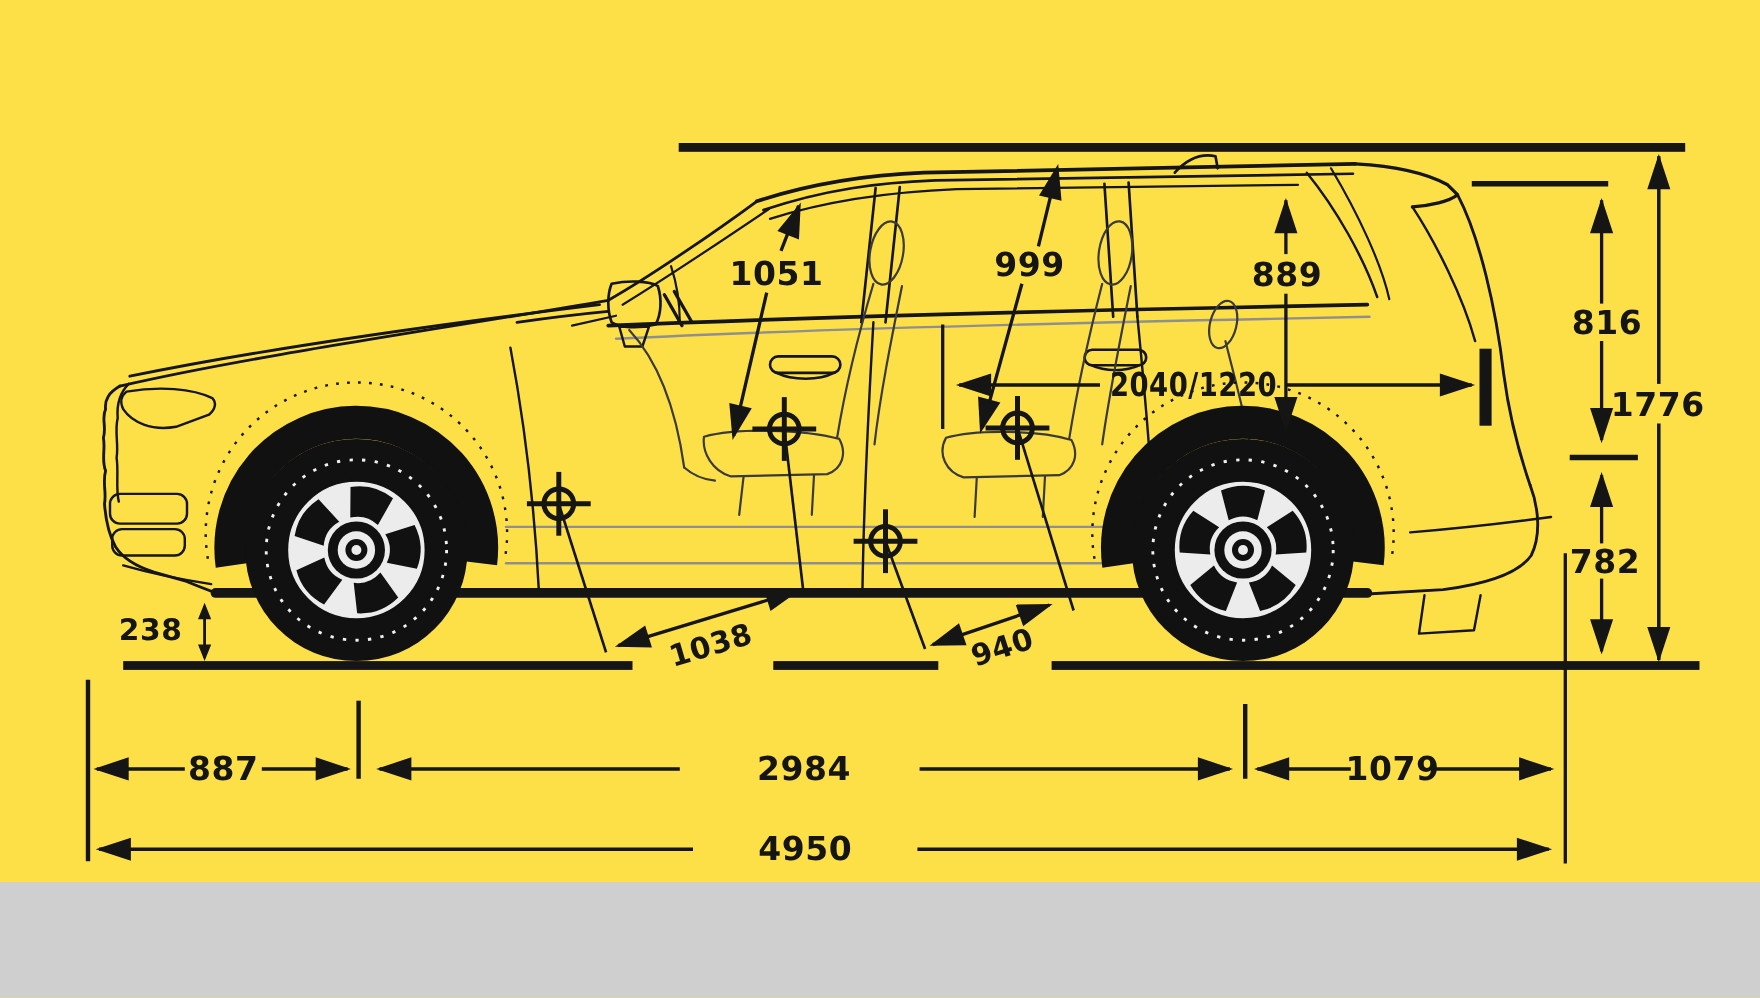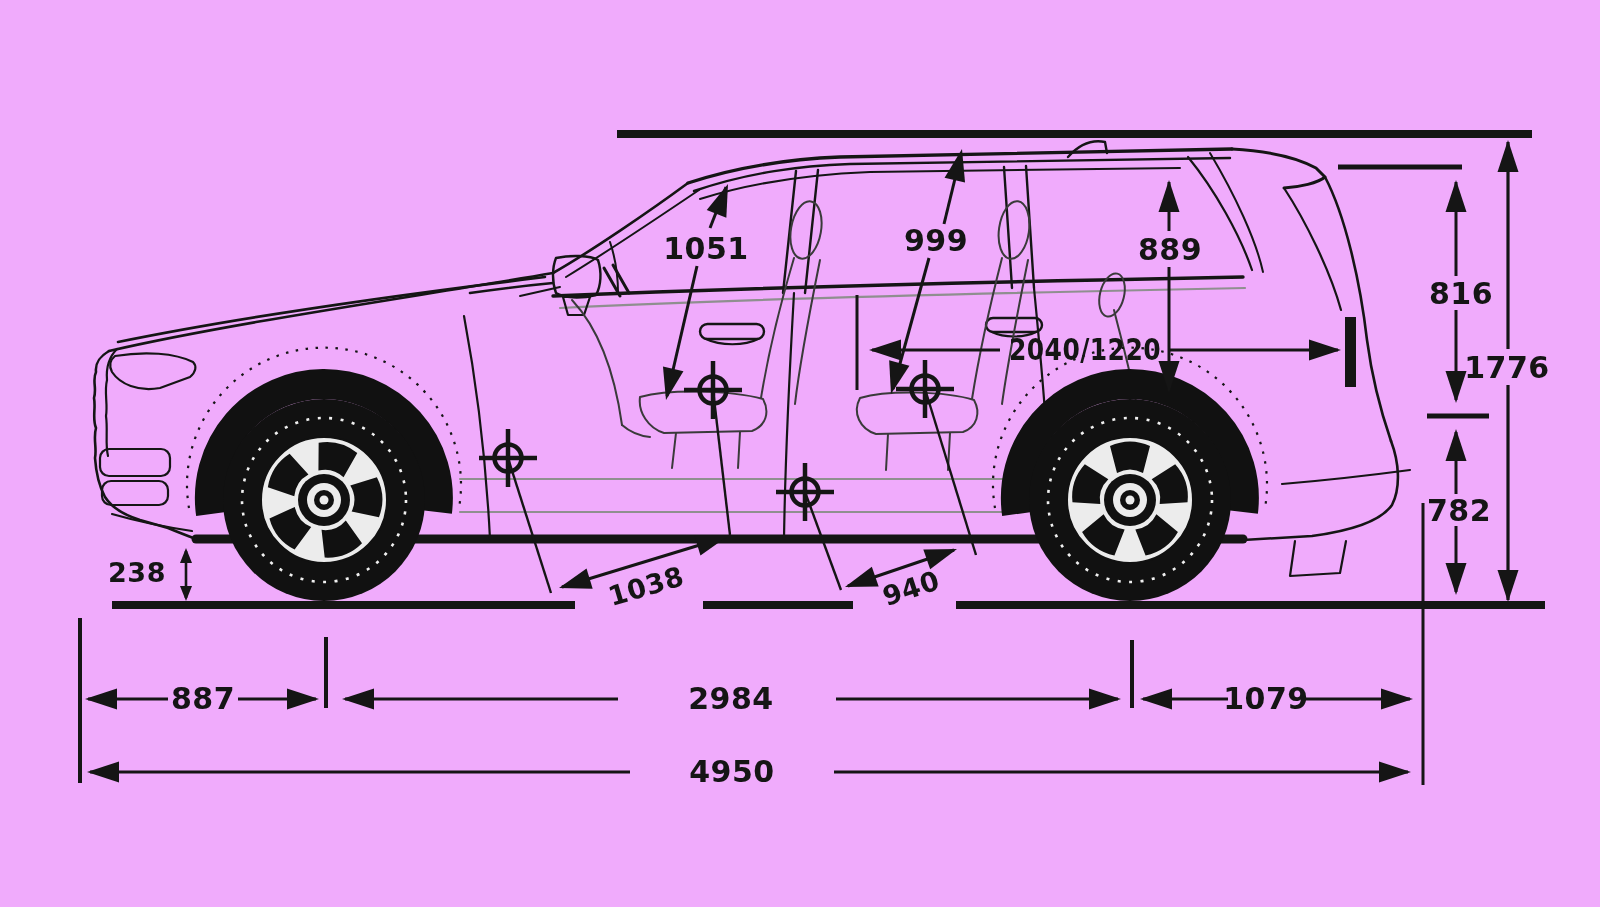--- a/index.html
+++ b/index.html
@@ -1,18 +1,18 @@
 <!DOCTYPE html>
 <html><head>
 <meta charset="utf-8">
 <style>
   html,body{margin:0;padding:0;background:#cfcfcf;}
   .stage{
-    width:1600px;height:907px;
-    background:#f0abfc;
+    width:1600px;height:802px;
+    background:#fde047;
     position:relative;
     font-family:"DejaVu Sans", sans-serif;
     overflow:hidden;
   }
   svg{display:block}
   .dim-text{
     font-family:"DejaVu Sans", sans-serif;
     font-weight:bold;
     font-size:30px;
     fill:#151515;

